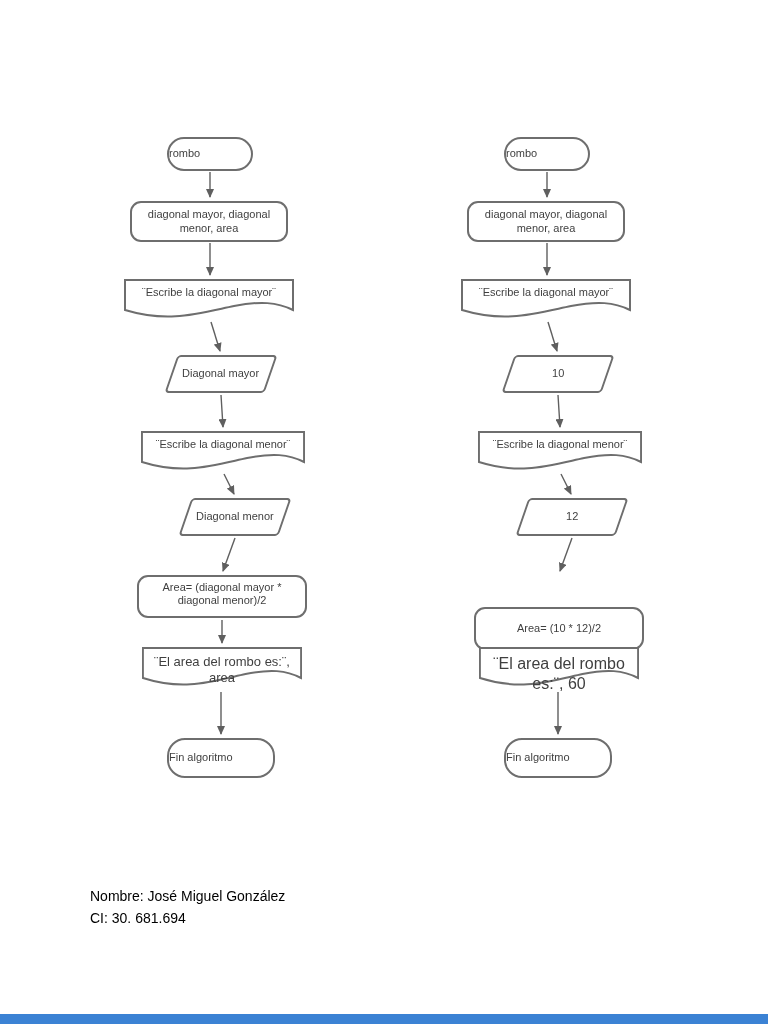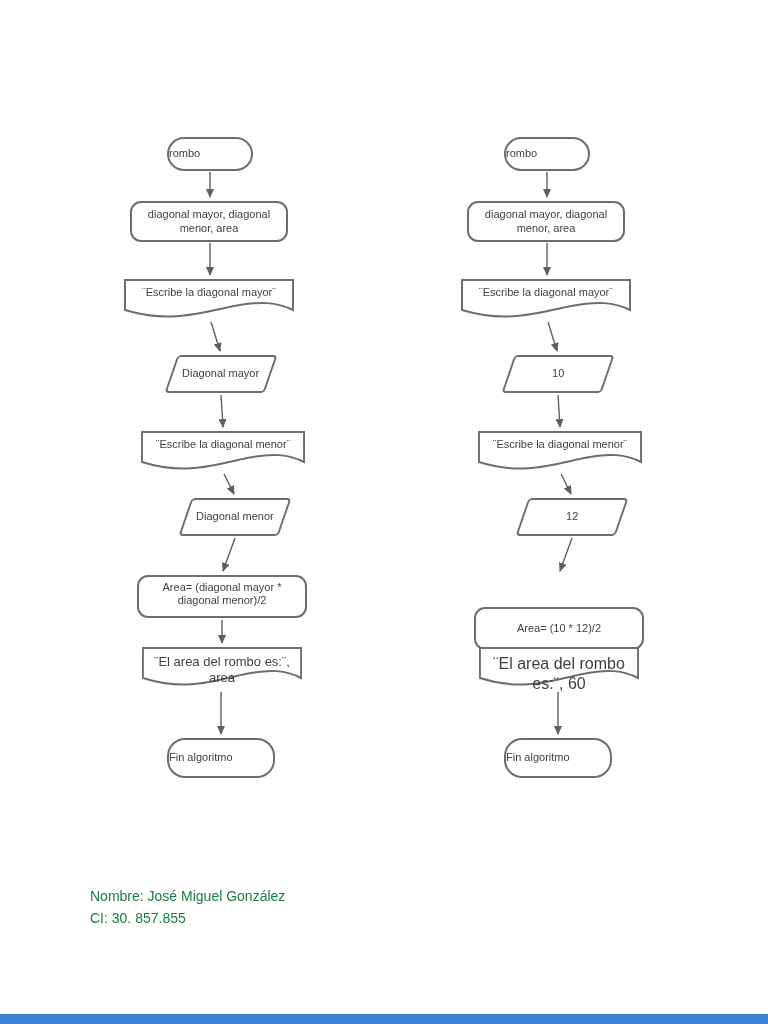--- a/index.html
+++ b/index.html
@@ -31,21 +31,21 @@
   }
   .parallelogram{
     border:2px solid #6e6e6e;border-radius:4px;background:#fff;
     transform:skewX(-19deg);
     display:flex;align-items:center;justify-content:center;
   }
   .parallelogram .p-label{transform:skewX(19deg);display:block;}
 
   .footer-text{
     position:absolute;left:90px;top:885px;
-    font-size:14px;color:#15803d;line-height:22px;
+    font-size:14px;color:#000000;line-height:22px;
   }
   .page-edge-bar{
     position:absolute;left:0;bottom:0;width:100%;height:10px;
   }
 </style>
 </head>
 <body>
 
 <div class="page">
 
@@ -168,17 +168,17 @@
       <span class="doc-label">¨El area del rombo es:¨, 60</span>
     </div>
 
     <div class="node terminator" style="left:504px;top:738px;width:108px;height:40px;">
       <span>Fin algoritmo</span>
     </div>
   </div>
 
   <div class="footer-text">
     <div>Nombre: José Miguel González</div>
-    <div>CI: 30. 857.855</div>
+    <div>CI: 30. 681.694</div>
   </div>
 
   <div class="page-edge-bar" style="background: rgb(59, 130, 212);"></div>
 </div>
 
 </body></html>

